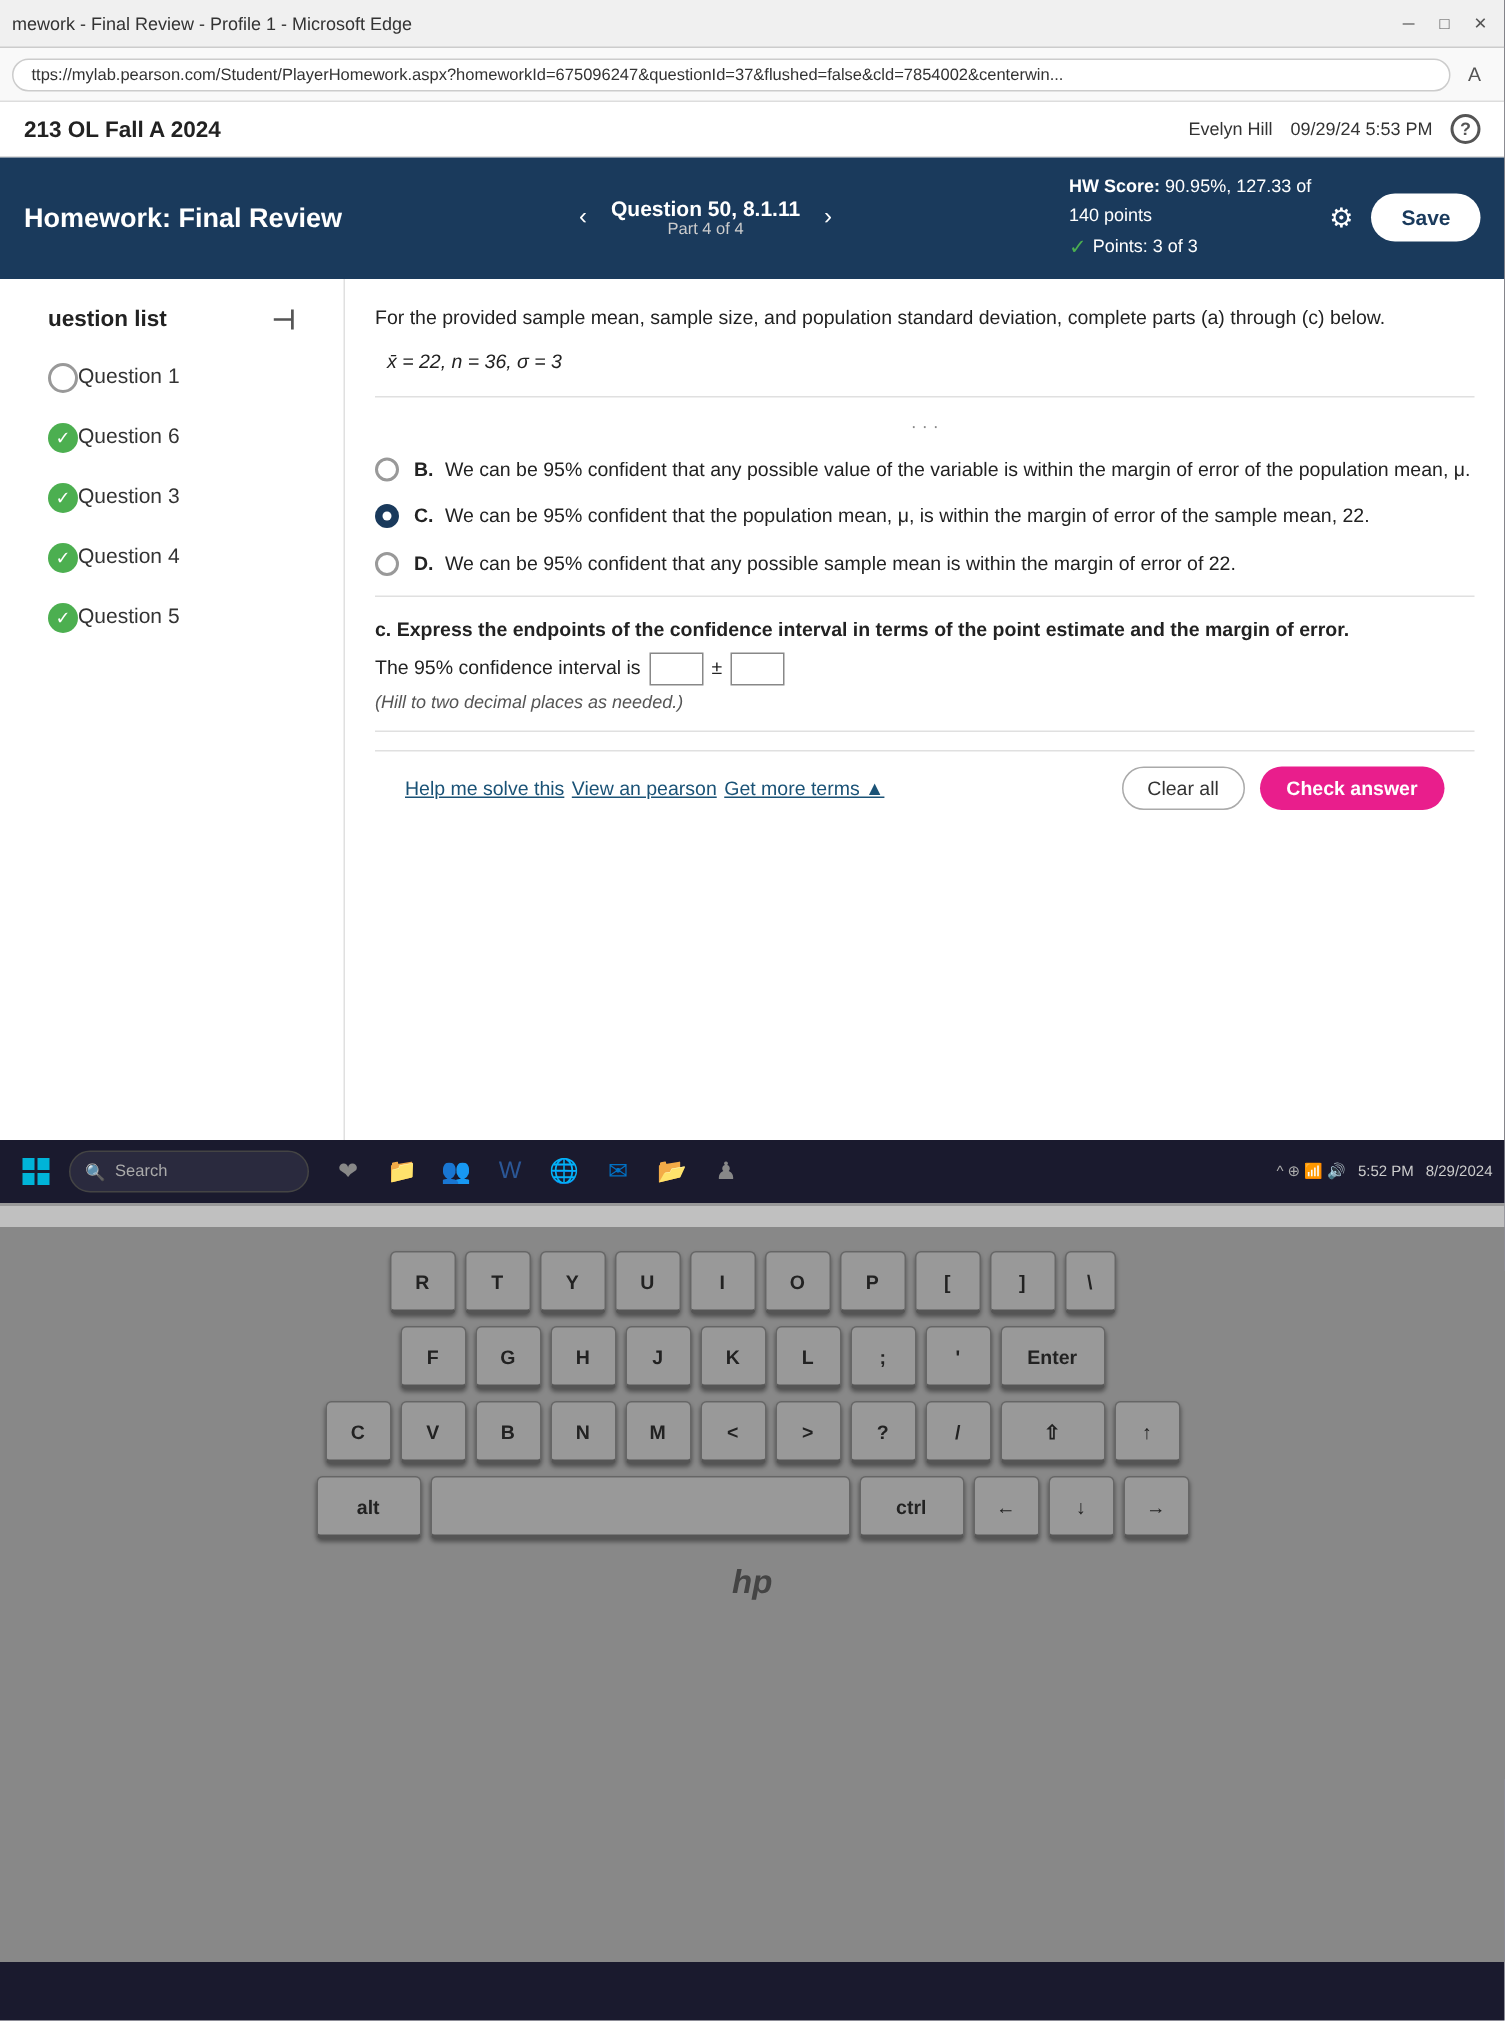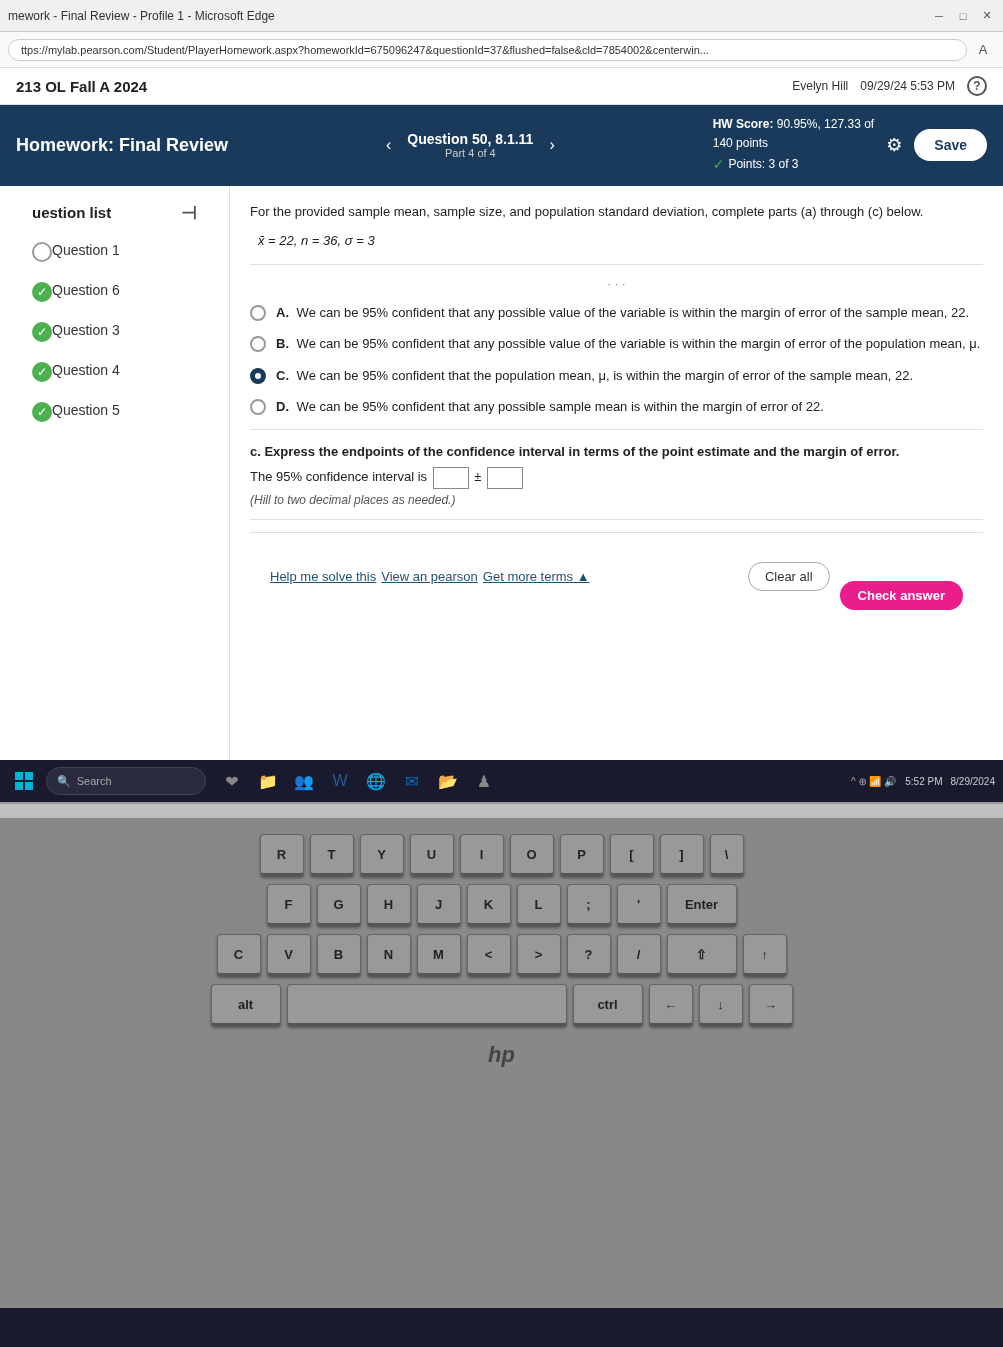--- a/index.html
+++ b/index.html
@@ -377,21 +377,20 @@
     }
     .check-answer-btn {
       background: #e91e8c;
       border: none;
       border-radius: 20px;
       padding: 7px 18px;
       font-size: 13px;
       color: white;
       font-weight: bold;
       cursor: pointer;
-      margin-top: 38px;
     }
 
     
     .taskbar {
       background: #1a1a2e;
       height: 42px;
       display: flex;
       align-items: center;
       padding: 0 8px;
       gap: 6px;
@@ -594,27 +593,20 @@
       </div>
 
       <div class="question-area">
         <p class="question-prompt">For the provided sample mean, sample size, and population standard deviation, complete parts (a) through (c) below.</p>
         <p class="formula-line">x̄ = 22, n = 36, σ = 3</p>
         <hr class="divider">
         <div class="ellipsis-dots">· · ·</div>
 
         <div class="answer-options">
 
-          <div class="answer-option">
-            <div class="radio-btn"></div>
-            <span>
-              <span class="option-label">A.</span>
-              We can be 95% confident that any possible value of the variable is within the margin of error of the sample mean, 22.
-            </span>
-          </div>
 
           <div class="answer-option">
             <div class="radio-btn"></div>
             <span>
               <span class="option-label">B.</span>
               We can be 95% confident that any possible value of the variable is within the margin of error of the population mean, μ.
             </span>
           </div>
 
           <div class="answer-option">

